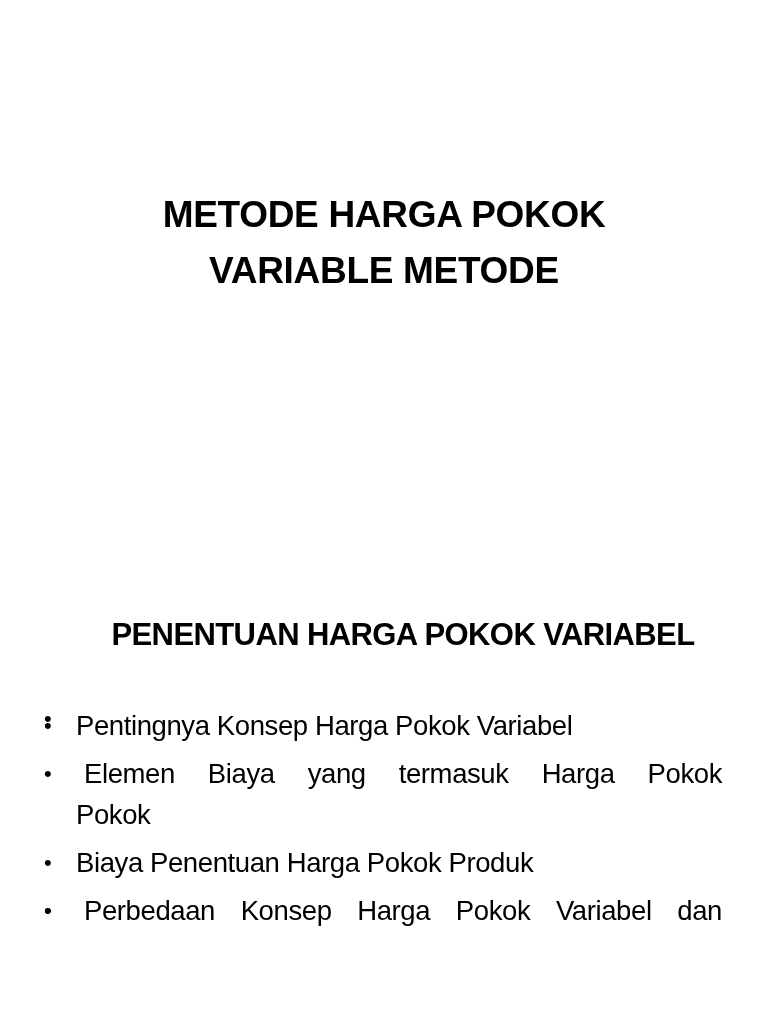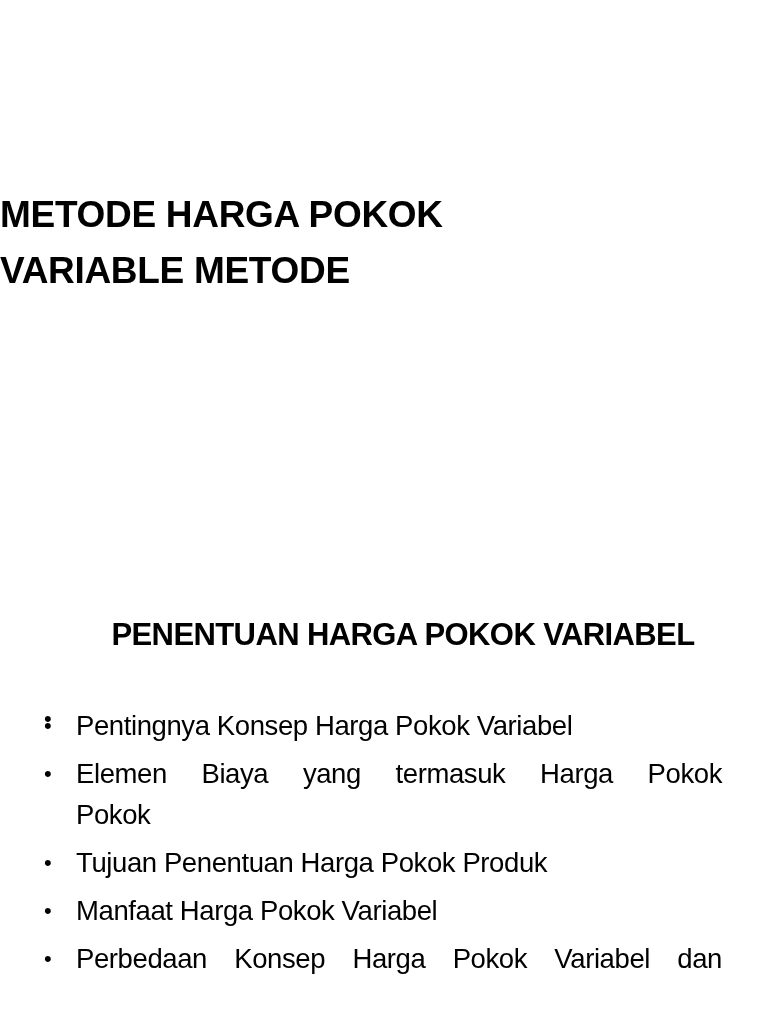--- a/index.html
+++ b/index.html
@@ -28,20 +28,21 @@
     #slide-2 {
       top: 564px;
       height: 448px;
       overflow: hidden;
     }
     .title-1 {
       position: absolute;
       left: 0;
       width: 768px;
       top: 187px;
+      text-align: center;
       font-weight: bold;
       font-size: 37px;
       line-height: 56px;
       letter-spacing: -0.3px;
     }
     .title-1 .line {
       display: block;
     }
     .title-2 {
       position: absolute;
@@ -73,20 +74,21 @@
       text-align-last: left;
       letter-spacing: -0.4px;
     }
     .bullets li.justify-wide {
       text-align: justify;
     }
     .bullets li.justify-wide .first {
       display: block;
       text-align: justify;
       text-align-last: justify;
+      margin-left: 8px;
     }
     .bullets li .bullet {
       position: absolute;
       left: 1px;
       top: 0;
       font-size: 22px;
       line-height: 41px;
     }
   </style>
 </head>
@@ -109,24 +111,23 @@
       <span class="bullet">•</span>
       <span>Pentingnya Konsep Harga Pokok Variabel</span>
     </li>
     <li class="justify-wide">
       <span class="bullet">•</span>
       <span class="first">Elemen Biaya yang termasuk Harga Pokok</span>
       <span>Pokok</span>
     </li>
     <li>
       <span class="bullet">•</span>
-      <span>Tujuan Penentuan Harga Pokok Produk</span>
+      <span>Biaya Penentuan Harga Pokok Produk</span>
     </li>
     <li>
       <span class="bullet">•</span>
-      <span>Manfaat Harga Pokok Variabel</span>
     </li>
     <li class="justify-wide">
       <span class="bullet">•</span>
       <span class="first">Perbedaan Konsep Harga Pokok Variabel dan</span>
     </li>
   </ul>
 </div>
 
 </body></html>

